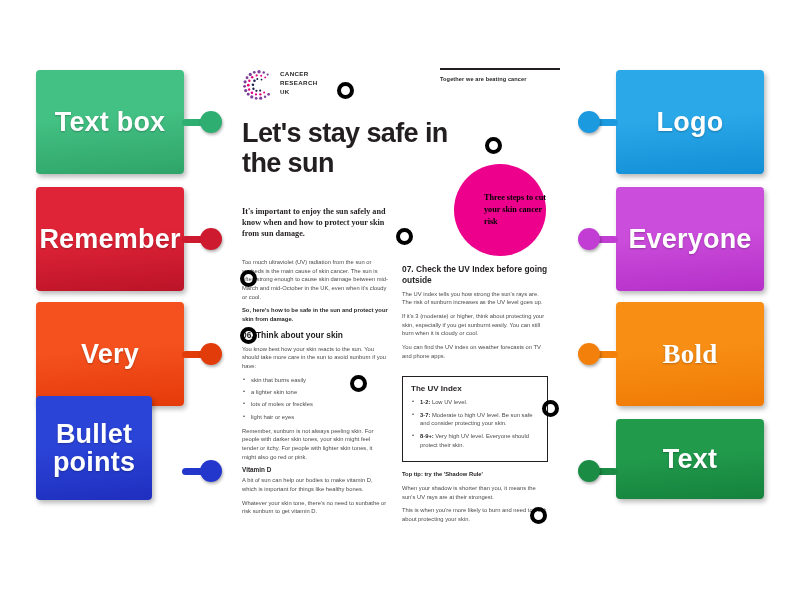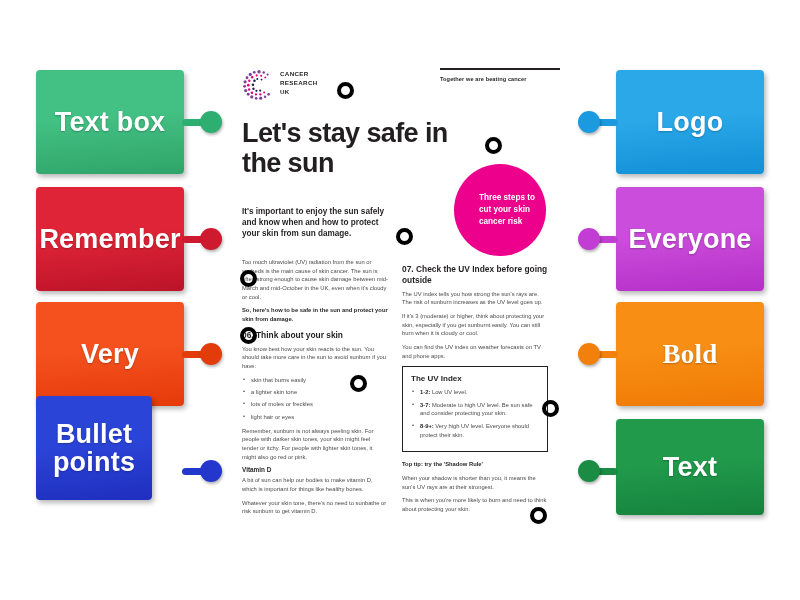--- a/index.html
+++ b/index.html
@@ -60,30 +60,32 @@
   .headline {
     position: absolute; left: 10px; top: 66px; width: 250px;
     font-size: 27px; font-weight: bold; line-height: 1.12;
     color: #231f20; letter-spacing: -0.6px;
   }
 
   .badge {
     position: absolute; left: 222px; top: 112px;
     width: 92px; height: 92px; border-radius: 50%;
     background: #ec008c;
-    color: #ffffff;
-    display: flex; align-items: center; justify-content: center;
+    color: #000000;
+    display: flex; align-items: center; justify-content: flex-end;
     padding: 0 0 0 20px;
+    font-family: Liberation Serif, serif;
   }
   .badge .btxt { font-size: 8.2px; font-weight: bold; line-height: 1.45; width: 62px; }
 
   .intro {
     position: absolute; left: 10px; top: 154px; width: 145px;
     font-size: 8.2px; font-weight: bold; line-height: 1.36;
     color: #231f20;
+    font-family: Liberation Serif, serif;
   }
 
   .col { position: absolute; width: 146px; color: #231f20; }
   .col.left  { left: 10px;  top: 206px; }
   .col.right { left: 170px; top: 206px; }
 
   .col p { font-size: 5.8px; line-height: 1.5; margin-bottom: 5px; color: #4a4a4a; }
   .col p.b { font-weight: bold; color: #231f20; }
   .col h3 {
     font-size: 8.4px; font-weight: bold; line-height: 1.28;
@@ -95,21 +97,21 @@
     font-size: 5.9px; line-height: 1.5; color: #4a4a4a;
     padding-left: 9px; position: relative; margin-bottom: 3.5px;
   }
   .col ul li:before {
     content: "\2022"; position: absolute; left: 1px; top: -1px; color: #4a4a4a; font-size: 6px;
   }
 
   .uvbox {
     border: 1px solid #231f20;
     padding: 7px 8px 8px 8px;
-    margin: 6px 0 8px 0;
+    margin: 16px 0 8px 0;
   }
   .uvbox h4 { font-size: 8px; font-weight: bold; margin: 0 0 5px 0; color: #231f20; }
   .uvbox ul { margin: 0; }
   .uvbox ul li { font-size: 5.8px; line-height: 1.48; margin-bottom: 4px; }
   .uvbox ul li b { color: #231f20; }
 
   
   .marker {
     position: absolute;
     width: 17px; height: 17px;
@@ -161,21 +163,21 @@
     </div>
     <div class="connector" style="left: 594px; top: 235.5px; width: 24px; background: rgb(193, 61, 211);"></div>
     <div class="knob" style="left: 578px; top: 228px; background: rgb(193, 61, 211);"></div>
 
     <div class="label-box" style="left: 616px; top: 302px; width: 148px; height: 104px; background: linear-gradient(175deg, rgb(248, 142, 20) 0%, rgb(248, 142, 20) 45%, rgb(239, 122, 5) 100%); font-family: Liberation Serif, serif;">
       <span class="lbl">Bold</span>
     </div>
     <div class="connector" style="left: 594px; top: 350.5px; width: 24px; background: rgb(242, 128, 10);"></div>
     <div class="knob" style="left: 578px; top: 343px; background: rgb(242, 128, 10);"></div>
 
-    <div class="label-box" style="left: 616px; top: 419px; width: 148px; height: 96px; background: linear-gradient(175deg, rgb(33, 154, 76) 0%, rgb(33, 154, 76) 45%, rgb(21, 130, 60) 100%);">
+    <div class="label-box" style="left: 616px; top: 419px; width: 148px; height: 80px; background: linear-gradient(175deg, rgb(33, 154, 76) 0%, rgb(33, 154, 76) 45%, rgb(21, 130, 60) 100%);">
       <span class="lbl">Text</span>
     </div>
     <div class="connector" style="left: 594px; top: 467.5px; width: 24px; background: rgb(26, 140, 68);"></div>
     <div class="knob" style="left: 578px; top: 460px; background: rgb(26, 140, 68);"></div>
   </div>
 
   <div id="page">
 
     <div class="crest">
       <svg class="mark" viewBox="0 0 40 38">

